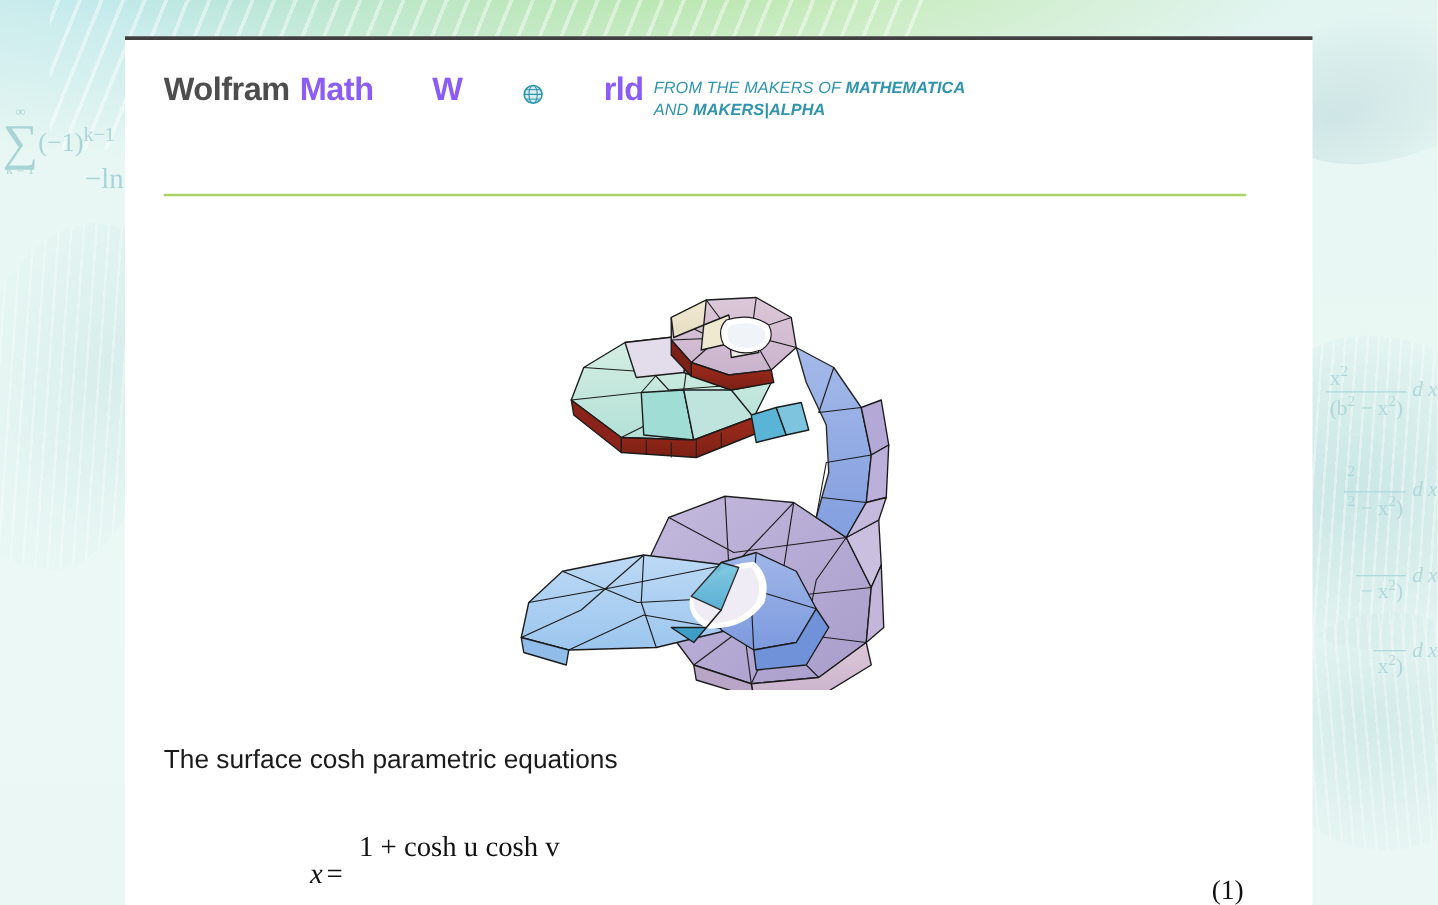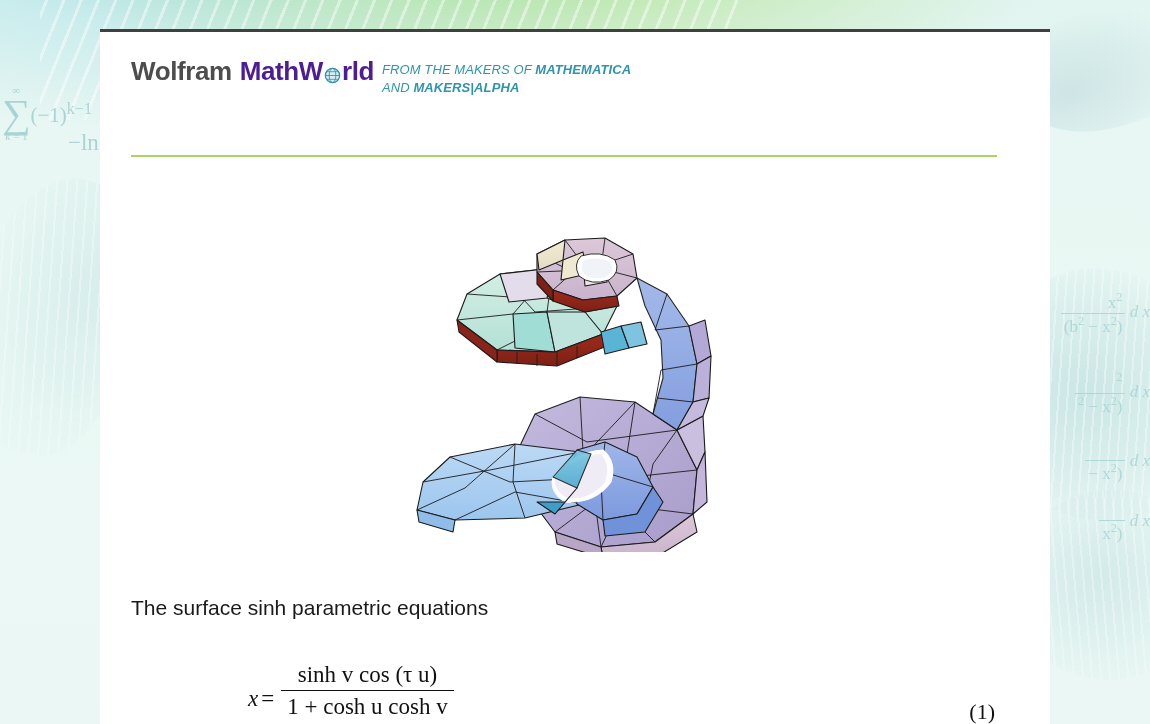--- a/index.html
+++ b/index.html
@@ -141,21 +141,21 @@
 
   .bg-math-right {
     right: 0px;
     font-size: 17px;
     color: #a8d4d6;
     text-align: left;
   }
   .frac {
     display: inline-block;
     vertical-align: middle;
-    text-align: right;
+    text-align: left;
   }
   .frac .num { display: block; border-bottom: 1px solid currentColor; padding: 0 3px; }
   .frac .den { display: block; padding: 0 3px; }
   .sup { font-size: 0.72em; vertical-align: super; }
 
   
   .card {
     position: absolute;
     left: 100px;
     top: 29px;
@@ -183,26 +183,27 @@
   .brand-wolfram {
     font-size: 26px;
     font-weight: bold;
     color: #4d4d4d;
     letter-spacing: -0.4px;
     line-height: 1;
   }
   .brand-mathworld {
     font-size: 26px;
     font-weight: bold;
-    color: #4c1d95;
+    color: #8b5cf6;
     letter-spacing: -0.4px;
     line-height: 1;
     margin-left: 8px;
     display: flex;
     align-items: center;
+    gap: 47px;
   }
   .globe-icon {
     display: inline-block;
     width: 19px; height: 19px;
     margin: 0 0px;
     position: relative;
     top: 1px;
   }
   .brand-tagline {
     margin-left: 8px;
@@ -522,28 +523,27 @@
 
           <path d="M148 275 L172 248 L186 252 L172 286 Z" fill="url(#gCyan)" opacity="0.9"></path>
           <path d="M132 300 L160 300 L172 286 L150 312 Z" fill="#3f9ec6"></path>
 
           <path d="M196 130 L216 124 L224 146 L200 152 Z" fill="#59b4d6"></path>
           <path d="M216 124 L236 120 L242 142 L224 146 Z" fill="#7fc4de"></path>
         </g>
       </svg>
     </div>
 
-    <p class="body-text">The surface sinh parametric equations</p>
+    <p class="body-text">The surface cosh parametric equations</p>
 
     <div class="equation-row">
       <div class="equation">
         <span class="eq-lhs">x</span>
         <span class="eq-eq">=</span>
         <span class="eq-frac">
-          <span class="num">sinh v cos (τ u)</span>
           <span class="den">1 + cosh u cosh v</span>
         </span>
       </div>
 
       <span class="eq-number">(1)</span>
     </div>
 
   </div>
 </div>
 

